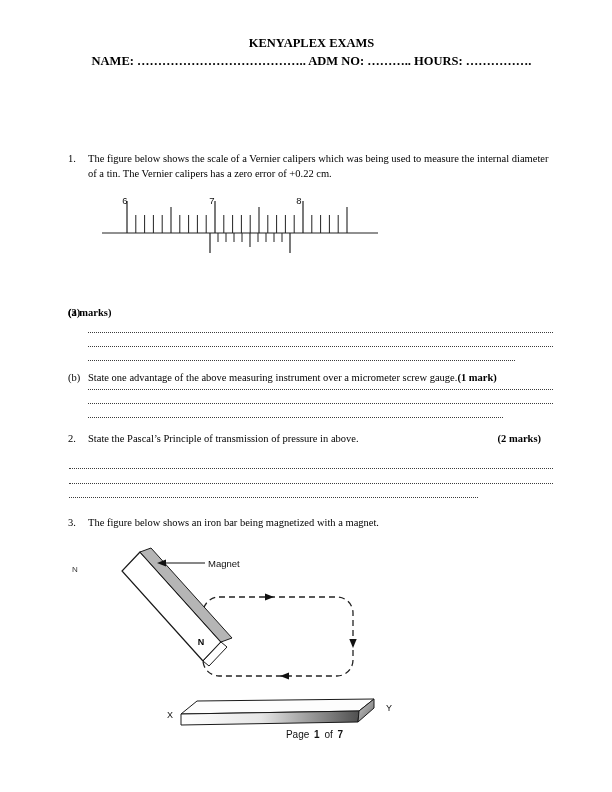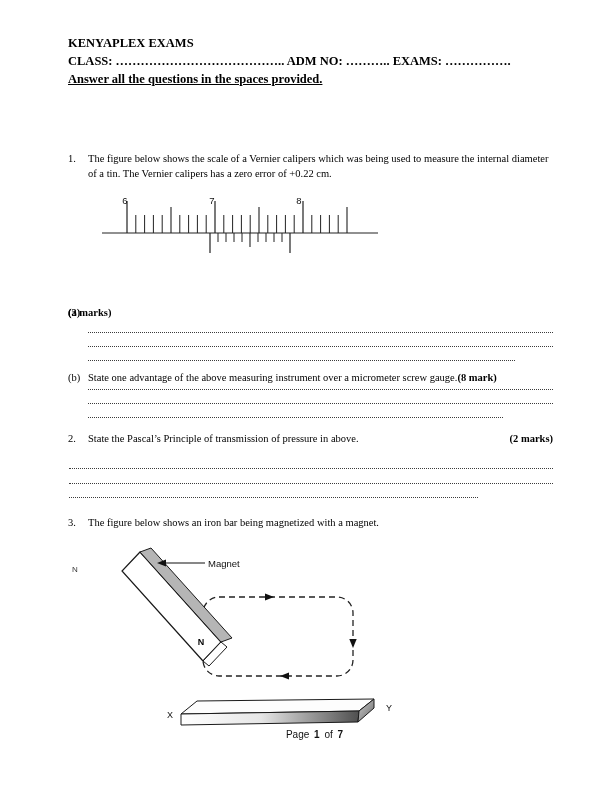--- a/index.html
+++ b/index.html
@@ -2,21 +2,21 @@
 <html><head>
 <meta charset="utf-8">
 <style>
   html,body{margin:0;padding:0;background:#fff;}
   .page{position:relative;width:612px;height:792px;background:#ffffff;
         font-family:"Liberation Serif", serif;color:#000;overflow:hidden;}
 
   
   .header{position:absolute;left:68px;top:34px;width:487px;
           font-weight:bold;font-size:12.5px;}
-  .header .line{height:18px;line-height:18px;white-space:nowrap;}
+  .header .line{height:18px;line-height:18px;white-space:nowrap;text-align:center;}
   .instruction{text-decoration:underline;}
 
   
   .qrow{position:absolute;left:68px;width:487px;font-size:10.5px;line-height:14.5px;}
   .qnum{position:absolute;left:0;top:0;}
   .qnum.b{font-weight:bold;}
   .qtext{display:block;padding-left:20px;}
   .flexrow{display:flex;}
   .flexrow .qtext{flex:1;}
   .marks{font-weight:bold;white-space:nowrap;}
@@ -36,25 +36,24 @@
   .footer span{margin:0 1px;}
 </style>
 </head>
 <body>
 
 <div class="page">
 
   <div class="header">
     <div class="line">KENYAPLEX EXAMS</div>
     <div class="line">
-      <span>CLASS: …………………………………..</span>
+      <span>NAME: …………………………………..</span>
       <span>ADM NO: ………..</span>
-      <span>EXAMS: …………….</span>
+      <span>HOURS: …………….</span>
     </div>
-    <div class="line instruction">Answer all the questions in the spaces provided.</div>
   </div>
 
   <div class="qrow" style="top:152px;">
     <span class="qnum">1.</span>
     <span class="qtext">The figure below shows the scale of a Vernier calipers which was being used to measure the internal diameter of a tin. The Vernier calipers has a zero error of +0.22 cm.</span>
   </div>
 
   <svg class="fig" style="left:96px;top:192px;" width="290" height="68" viewBox="0 0 290 68">
     <path d="M6 41H282" stroke="#222" stroke-width="1.2" fill="none"></path>
     <path d="M31 9V41M119 9V41M207 9V41" stroke="#222" stroke-width="1.2" fill="none"></path>
@@ -71,30 +70,30 @@
   <div class="qrow flexrow" style="top:306px;">
     <span class="qnum b">(a)</span>
     <span class="marks" style="margin-right:44px;">(3 marks)</span>
   </div>
   <div class="dots" style="left:88px;top:327px;width:465px;"></div>
   <div class="dots" style="left:88px;top:341px;width:465px;"></div>
   <div class="dots" style="left:88px;top:355px;width:427px;"></div>
 
   <div class="qrow" style="top:371px;">
     <span class="qnum">(b)</span>
-    <span class="qtext"><span>State one advantage of the above measuring instrument over a micrometer screw gauge.</span><span class="marks">(8 mark)</span></span>
+    <span class="qtext"><span>State one advantage of the above measuring instrument over a micrometer screw gauge.</span><span class="marks">(1 mark)</span></span>
   </div>
   <div class="dots" style="left:88px;top:384px;width:465px;"></div>
   <div class="dots" style="left:88px;top:398px;width:465px;"></div>
   <div class="dots" style="left:88px;top:412px;width:415px;"></div>
 
   <div class="qrow flexrow" style="top:432px;">
     <span class="qnum">2.</span>
     <span class="qtext">State the Pascal’s Principle of transmission of pressure in above.</span>
-    <span class="marks" style="margin-right:2px;">(2 marks)</span>
+    <span class="marks" style="margin-right:14px;">(2 marks)</span>
   </div>
   <div class="dots" style="left:69px;top:463px;width:484px;"></div>
   <div class="dots" style="left:69px;top:478px;width:484px;"></div>
   <div class="dots" style="left:69px;top:492px;width:409px;"></div>
 
   <div class="qrow" style="top:516px;">
     <span class="qnum">3.</span>
     <span class="qtext">The figure below shows an iron bar being magnetized with a magnet.</span>
   </div>
 

